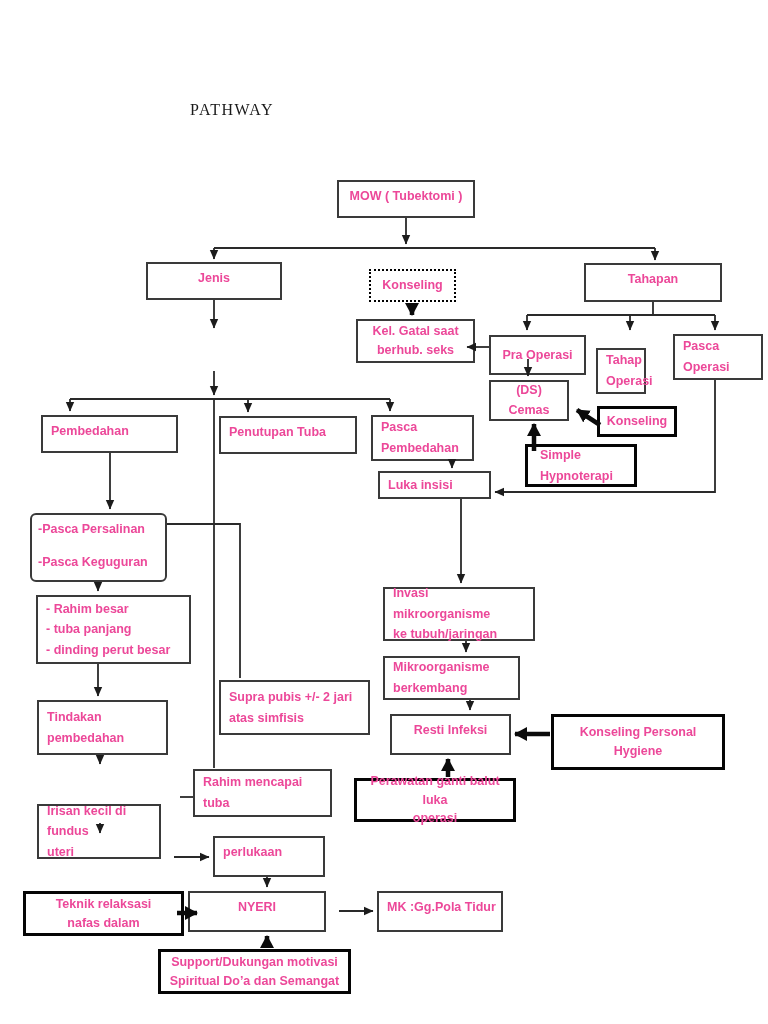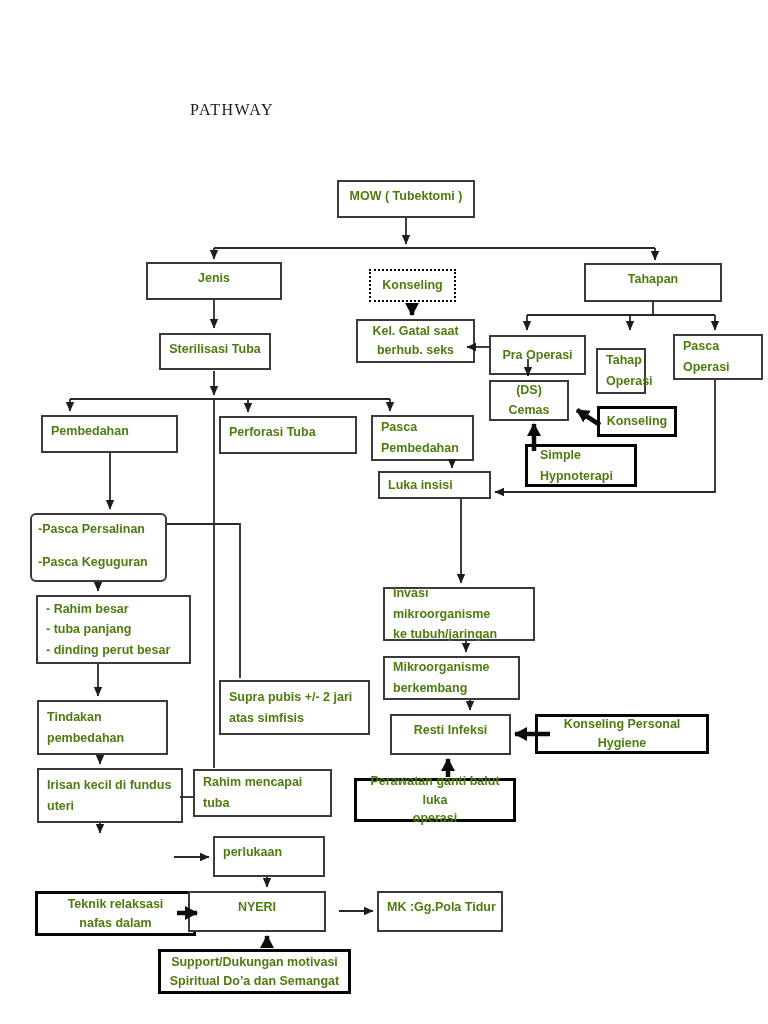--- a/index.html
+++ b/index.html
@@ -1,21 +1,21 @@
 <!DOCTYPE html>
 <html><head>
 <meta charset="utf-8">
 <style>
   html,body{margin:0;padding:0;background:#e8e8e8;}
   .page{position:relative;width:768px;height:1024px;background:#ffffff;overflow:hidden;
         font-family:"Liberation Sans",sans-serif;}
   .title{position:absolute;left:142px;top:101px;font-family:"Liberation Serif",serif;
          font-size:16px;letter-spacing:1.5px;color:#1a1a1a;margin-left:48px;}
   .n{position:absolute;box-sizing:border-box;background:#fff;border:2px solid #3a3a3a;
-     display:flex;align-items:center;color:#4d7c0f;font-weight:bold;font-size:12.5px;
+     display:flex;align-items:center;color:#ec4899;font-weight:bold;font-size:12.5px;
      line-height:1.65;white-space:pre-line;z-index:2;}
   .c{justify-content:center;text-align:center;}
   .l{justify-content:flex-start;text-align:left;padding-left:8px;padding-right:4px;}
   .top{align-items:flex-start;padding-top:4px;}
   .thick{border:3.5px solid #050505;}
   .dot{border:2px dotted #000;}
   .gap{line-height:1.3;align-items:flex-start;padding-top:6px;border-radius:6px;}
   svg.wires{position:absolute;left:0;top:0;z-index:3;pointer-events:none;}
   .ln{fill:none;stroke:#2a2a2a;stroke-width:1.8;}
   .lt{fill:none;stroke:#0b0b0b;stroke-width:4.5;}
@@ -78,62 +78,61 @@
     <path class="lt" marker-end="url(#M)" d="M177,913 H197"></path>
     <path class="lt" marker-end="url(#M)" d="M267,948 V936"></path>
     <path class="lt" marker-end="url(#M)" d="M550,734 H515"></path>
     <path class="lt" marker-end="url(#M)" d="M448,777 V759"></path>
   </svg>
 
   <div class="n c top" style="left:337px;top:180px;width:138px;height:38px">MOW ( Tubektomi )</div>
   <div class="n c top" style="left:146px;top:262px;width:136px;height:38px">Jenis</div>
   <div class="n c dot" style="left:369px;top:269px;width:87px;height:33px">Konseling</div>
   <div class="n c top" style="left:584px;top:263px;width:138px;height:39px">Tahapan</div>
-  <div class="n c top" style="left:159px;top:333px;width:112px;height:37px">Sterilisasi Tuba</div>
   <div class="n c" style="left:356px;top:319px;width:119px;height:44px;line-height:1.55">Kel. Gatal saat
 berhub. seks</div>
   <div class="n c" style="left:489px;top:335px;width:97px;height:40px">Pra Operasi</div>
   <div class="n l" style="left:596px;top:348px;width:50px;height:46px">Tahap
 Operasi</div>
   <div class="n l" style="left:673px;top:334px;width:90px;height:46px">Pasca
 Operasi</div>
   <div class="n c" style="left:489px;top:380px;width:80px;height:41px;line-height:1.55">(DS)
 Cemas</div>
   <div class="n c thick" style="left:597px;top:406px;width:80px;height:31px">Konseling</div>
   <div class="n l thick" style="left:525px;top:444px;width:112px;height:43px;padding-left:12px">Simple
 Hypnoterapi</div>
   <div class="n l top" style="left:41px;top:415px;width:137px;height:38px">Pembedahan</div>
-  <div class="n l top" style="left:219px;top:416px;width:138px;height:38px">Perforasi Tuba</div>
+  <div class="n l top" style="left:219px;top:416px;width:138px;height:38px">Penutupan Tuba</div>
   <div class="n l" style="left:371px;top:415px;width:103px;height:46px">Pasca
 Pembedahan</div>
   <div class="n l" style="left:378px;top:471px;width:113px;height:28px">Luka insisi</div>
   <div class="n l gap" style="left:30px;top:513px;width:137px;height:69px;padding-left:6px">-Pasca Persalinan
 
 -Pasca Keguguran</div>
   <div class="n l" style="left:36px;top:595px;width:155px;height:69px">- Rahim besar
 - tuba panjang
 - dinding perut besar</div>
   <div class="n l" style="left:37px;top:700px;width:131px;height:55px">Tindakan
 pembedahan</div>
   <div class="n l" style="left:219px;top:680px;width:151px;height:55px">Supra pubis +/- 2 jari
 atas simfisis</div>
-  <div class="n l" style="left:37px;top:768px;width:146px;height:55px">Irisan kecil di fundus
+  <div class="n l" style="left:37px;top:804px;width:124px;height:55px">Irisan kecil di fundus
 uteri</div>
   <div class="n l" style="left:193px;top:769px;width:139px;height:48px">Rahim mencapai
 tuba</div>
   <div class="n l top" style="left:213px;top:836px;width:112px;height:41px">perlukaan</div>
-  <div class="n c thick" style="left:35px;top:891px;width:161px;height:45px;line-height:1.5">Teknik relaksasi
+  <div class="n c thick" style="left:23px;top:891px;width:161px;height:45px;line-height:1.5">Teknik relaksasi
 nafas dalam</div>
   <div class="n c top" style="left:188px;top:891px;width:138px;height:41px">NYERI</div>
   <div class="n l top" style="left:377px;top:891px;width:126px;height:41px">MK :Gg.Pola Tidur</div>
   <div class="n l" style="left:383px;top:587px;width:152px;height:54px">Invasi mikroorganisme
 ke tubuh/jaringan</div>
   <div class="n c thick" style="left:158px;top:949px;width:193px;height:45px;line-height:1.5">Support/Dukungan motivasi
 Spiritual Do’a dan Semangat</div>
   <div class="n l" style="left:383px;top:656px;width:137px;height:44px">Mikroorganisme
 berkembang</div>
   <div class="n c top" style="left:390px;top:714px;width:121px;height:41px">Resti Infeksi</div>
-  <div class="n c thick" style="left:535px;top:714px;width:174px;height:40px;line-height:1.5">Konseling Personal
+  <div class="n c thick" style="left:551px;top:714px;width:174px;height:56px;line-height:1.5">Konseling Personal
 Hygiene</div>
   <div class="n c thick" style="left:354px;top:778px;width:162px;height:44px;line-height:1.5">Perawatan ganti balut luka
 operasi</div>
 
 </div>
 
 </body></html>

